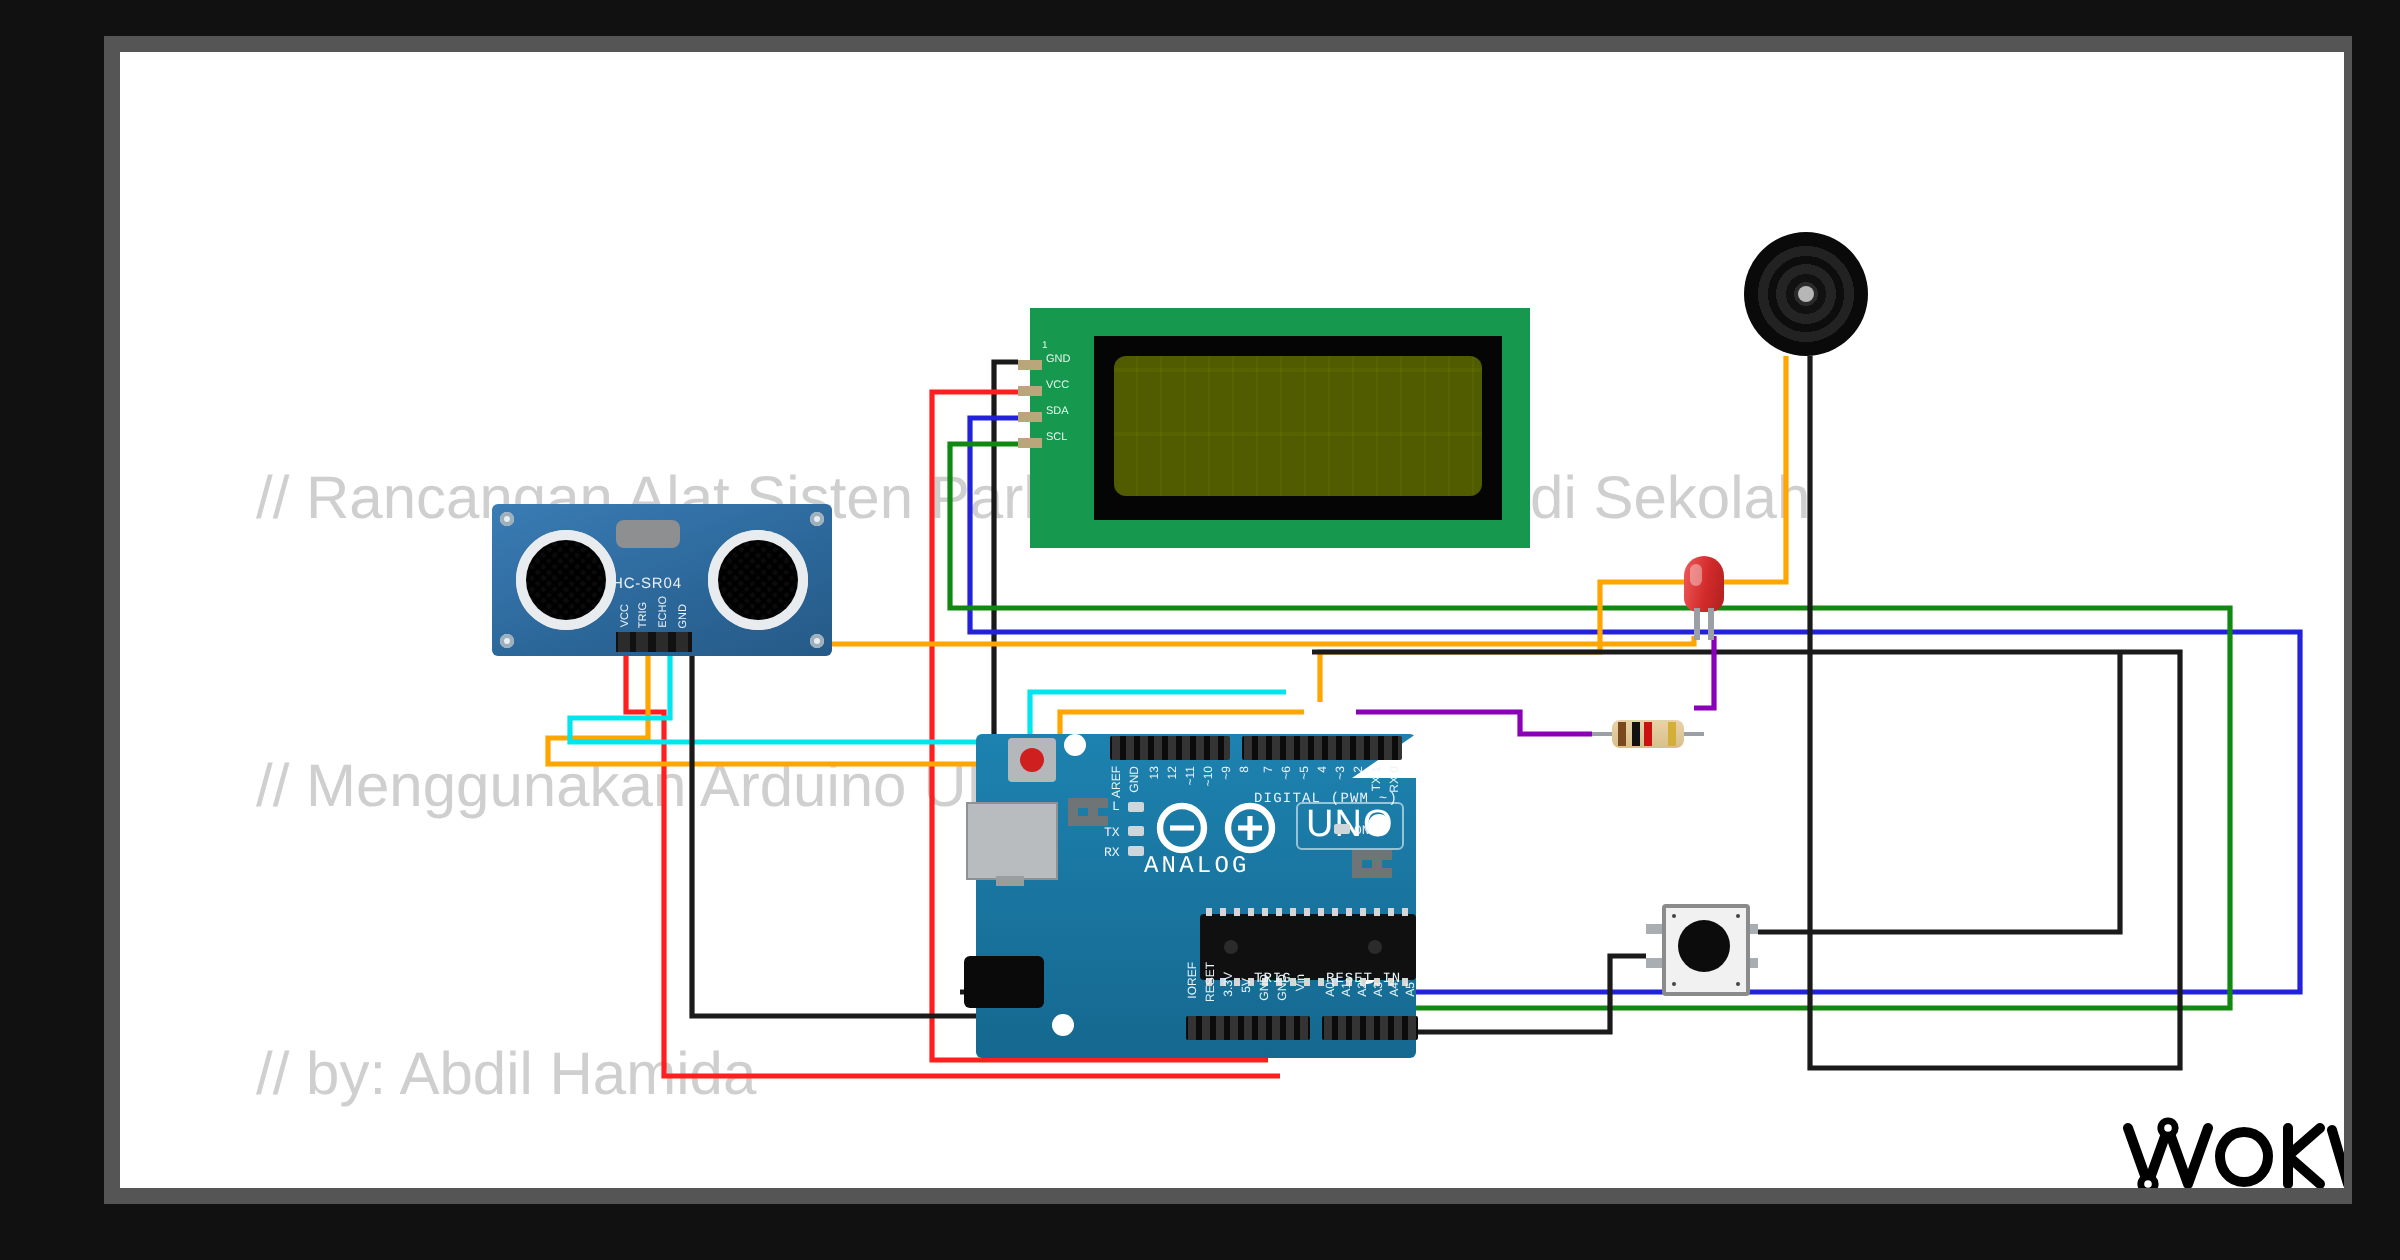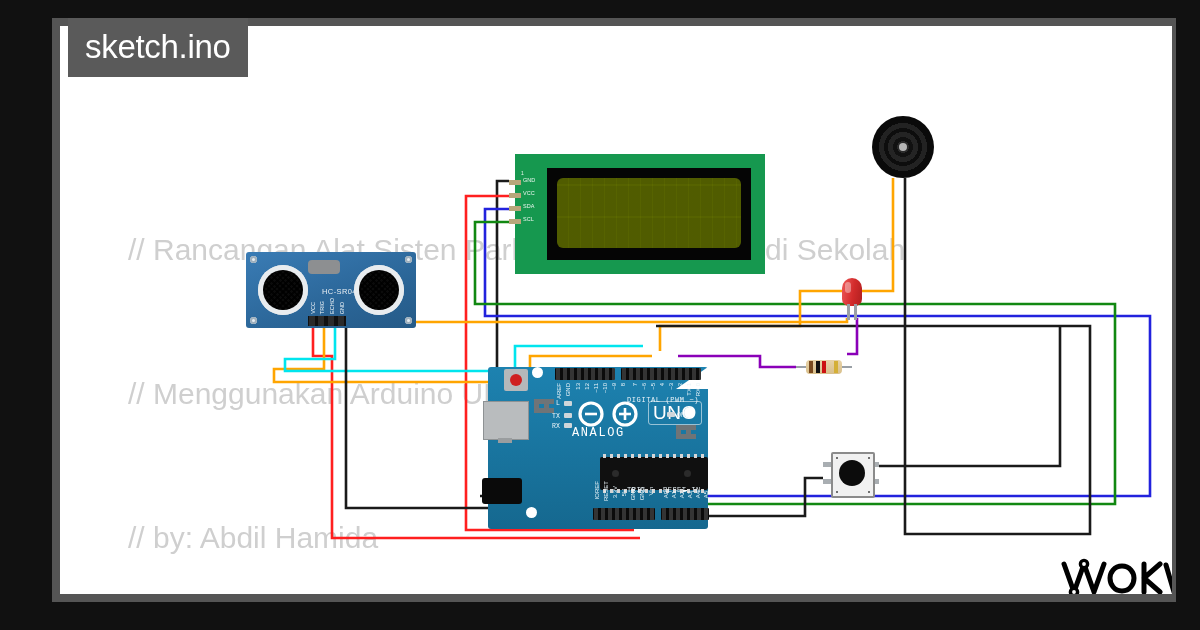--- a/index.html
+++ b/index.html
@@ -56,21 +56,21 @@
   .sr04 .pcb{position:absolute;inset:0;background:#2e6da4;border-radius:3px;
     background-image:linear-gradient(160deg,#3a7cb5 0%,#2b6698 60%,#255a87 100%);}
   .sr04 .can{position:absolute;top:13px;width:50px;height:50px;border-radius:50%;
     background:#dfe4e8;box-shadow:inset 0 0 0 5px #e8ecef;}
   .sr04 .can i{position:absolute;left:5px;top:5px;right:5px;bottom:5px;border-radius:50%;
     background:#1b1b1b;
     background-image:repeating-linear-gradient(45deg,#555 0 2px,#111 2px 4px),repeating-linear-gradient(-45deg,#4a4a4a 0 2px,#0d0d0d 2px 4px);
     background-blend-mode:overlay;}
   .sr04 .canL{left:12px;} .sr04 .canR{right:12px;}
   .sr04 .xtal{position:absolute;left:62px;top:8px;width:32px;height:14px;border-radius:4px;background:#8d8f91;}
-  .sr04 .lbl{position:absolute;left:76px;top:35px;font-size:7.5px;color:#e8eef3;letter-spacing:0.4px;}
+  .sr04 .lbl{position:absolute;left:60px;top:35px;font-size:7.5px;color:#e8eef3;letter-spacing:0.4px;}
   .sr04 .hole{position:absolute;width:7px;height:7px;border-radius:50%;background:#e9eef2;box-shadow:inset 0 0 0 2px #9fb0bd;}
   .sr04 .hdr{position:absolute;left:62px;bottom:2px;width:38px;height:10px;background:#111;}
   .sr04 .hdr b{position:absolute;top:0;width:6px;height:10px;background:#2b2b2b;}
   .sr04 .plbl{position:absolute;bottom:14px;font-size:5.5px;color:#eef4f8;
     writing-mode:vertical-rl;transform:rotate(180deg);letter-spacing:0px;}
 
   
   .uno{left:420px;top:333px;width:228px;height:178px;}
   .uno .pcb{position:absolute;left:8px;top:8px;width:220px;height:162px;background:#1b7ba8;
     background-image:linear-gradient(180deg,#1d82b0,#15688f);border-radius:3px;}
@@ -355,15 +355,14 @@
       </g>
       <g fill="#ffffff" stroke="#000000" stroke-width="3.4">
         <circle cx="14" cy="40" r="3.6"></circle>
         <circle cx="24" cy="12" r="3.6"></circle>
         <circle cx="144" cy="13" r="3.8"></circle>
       </g>
     </svg>
 
   </div>
 
-  <div class="tab">sketch.ino</div>
 
 </div>
 
 </body></html>

